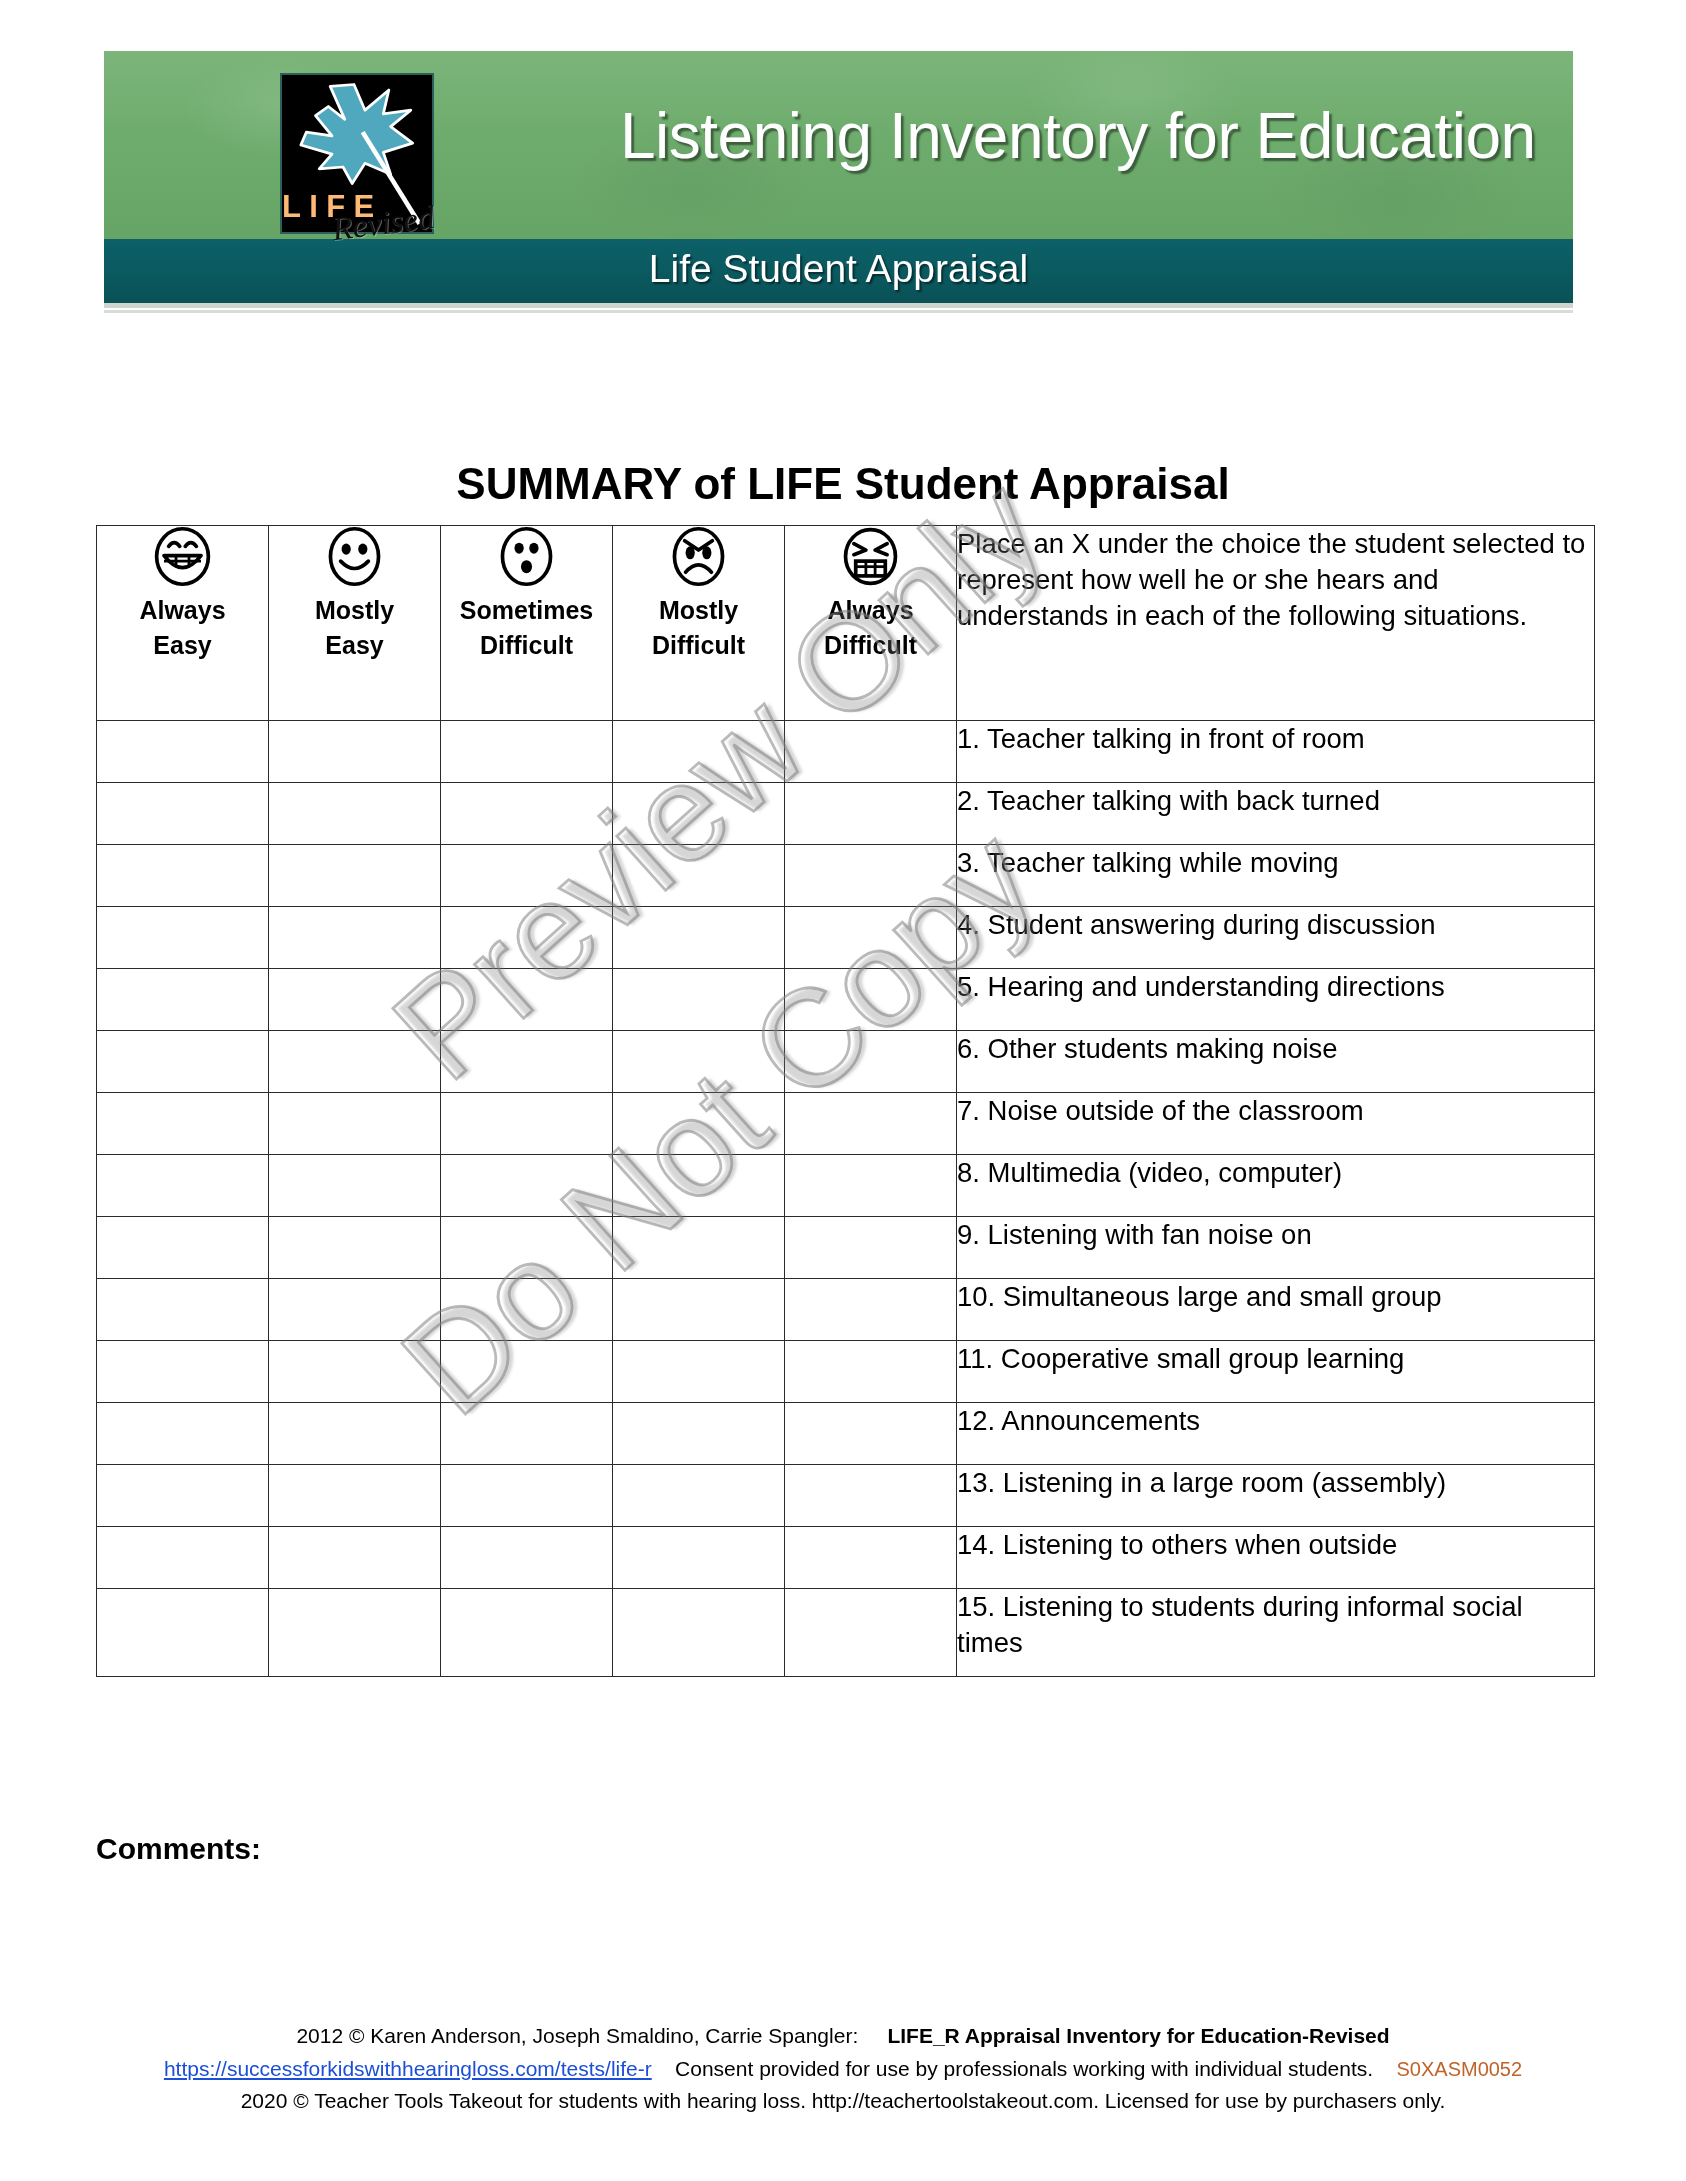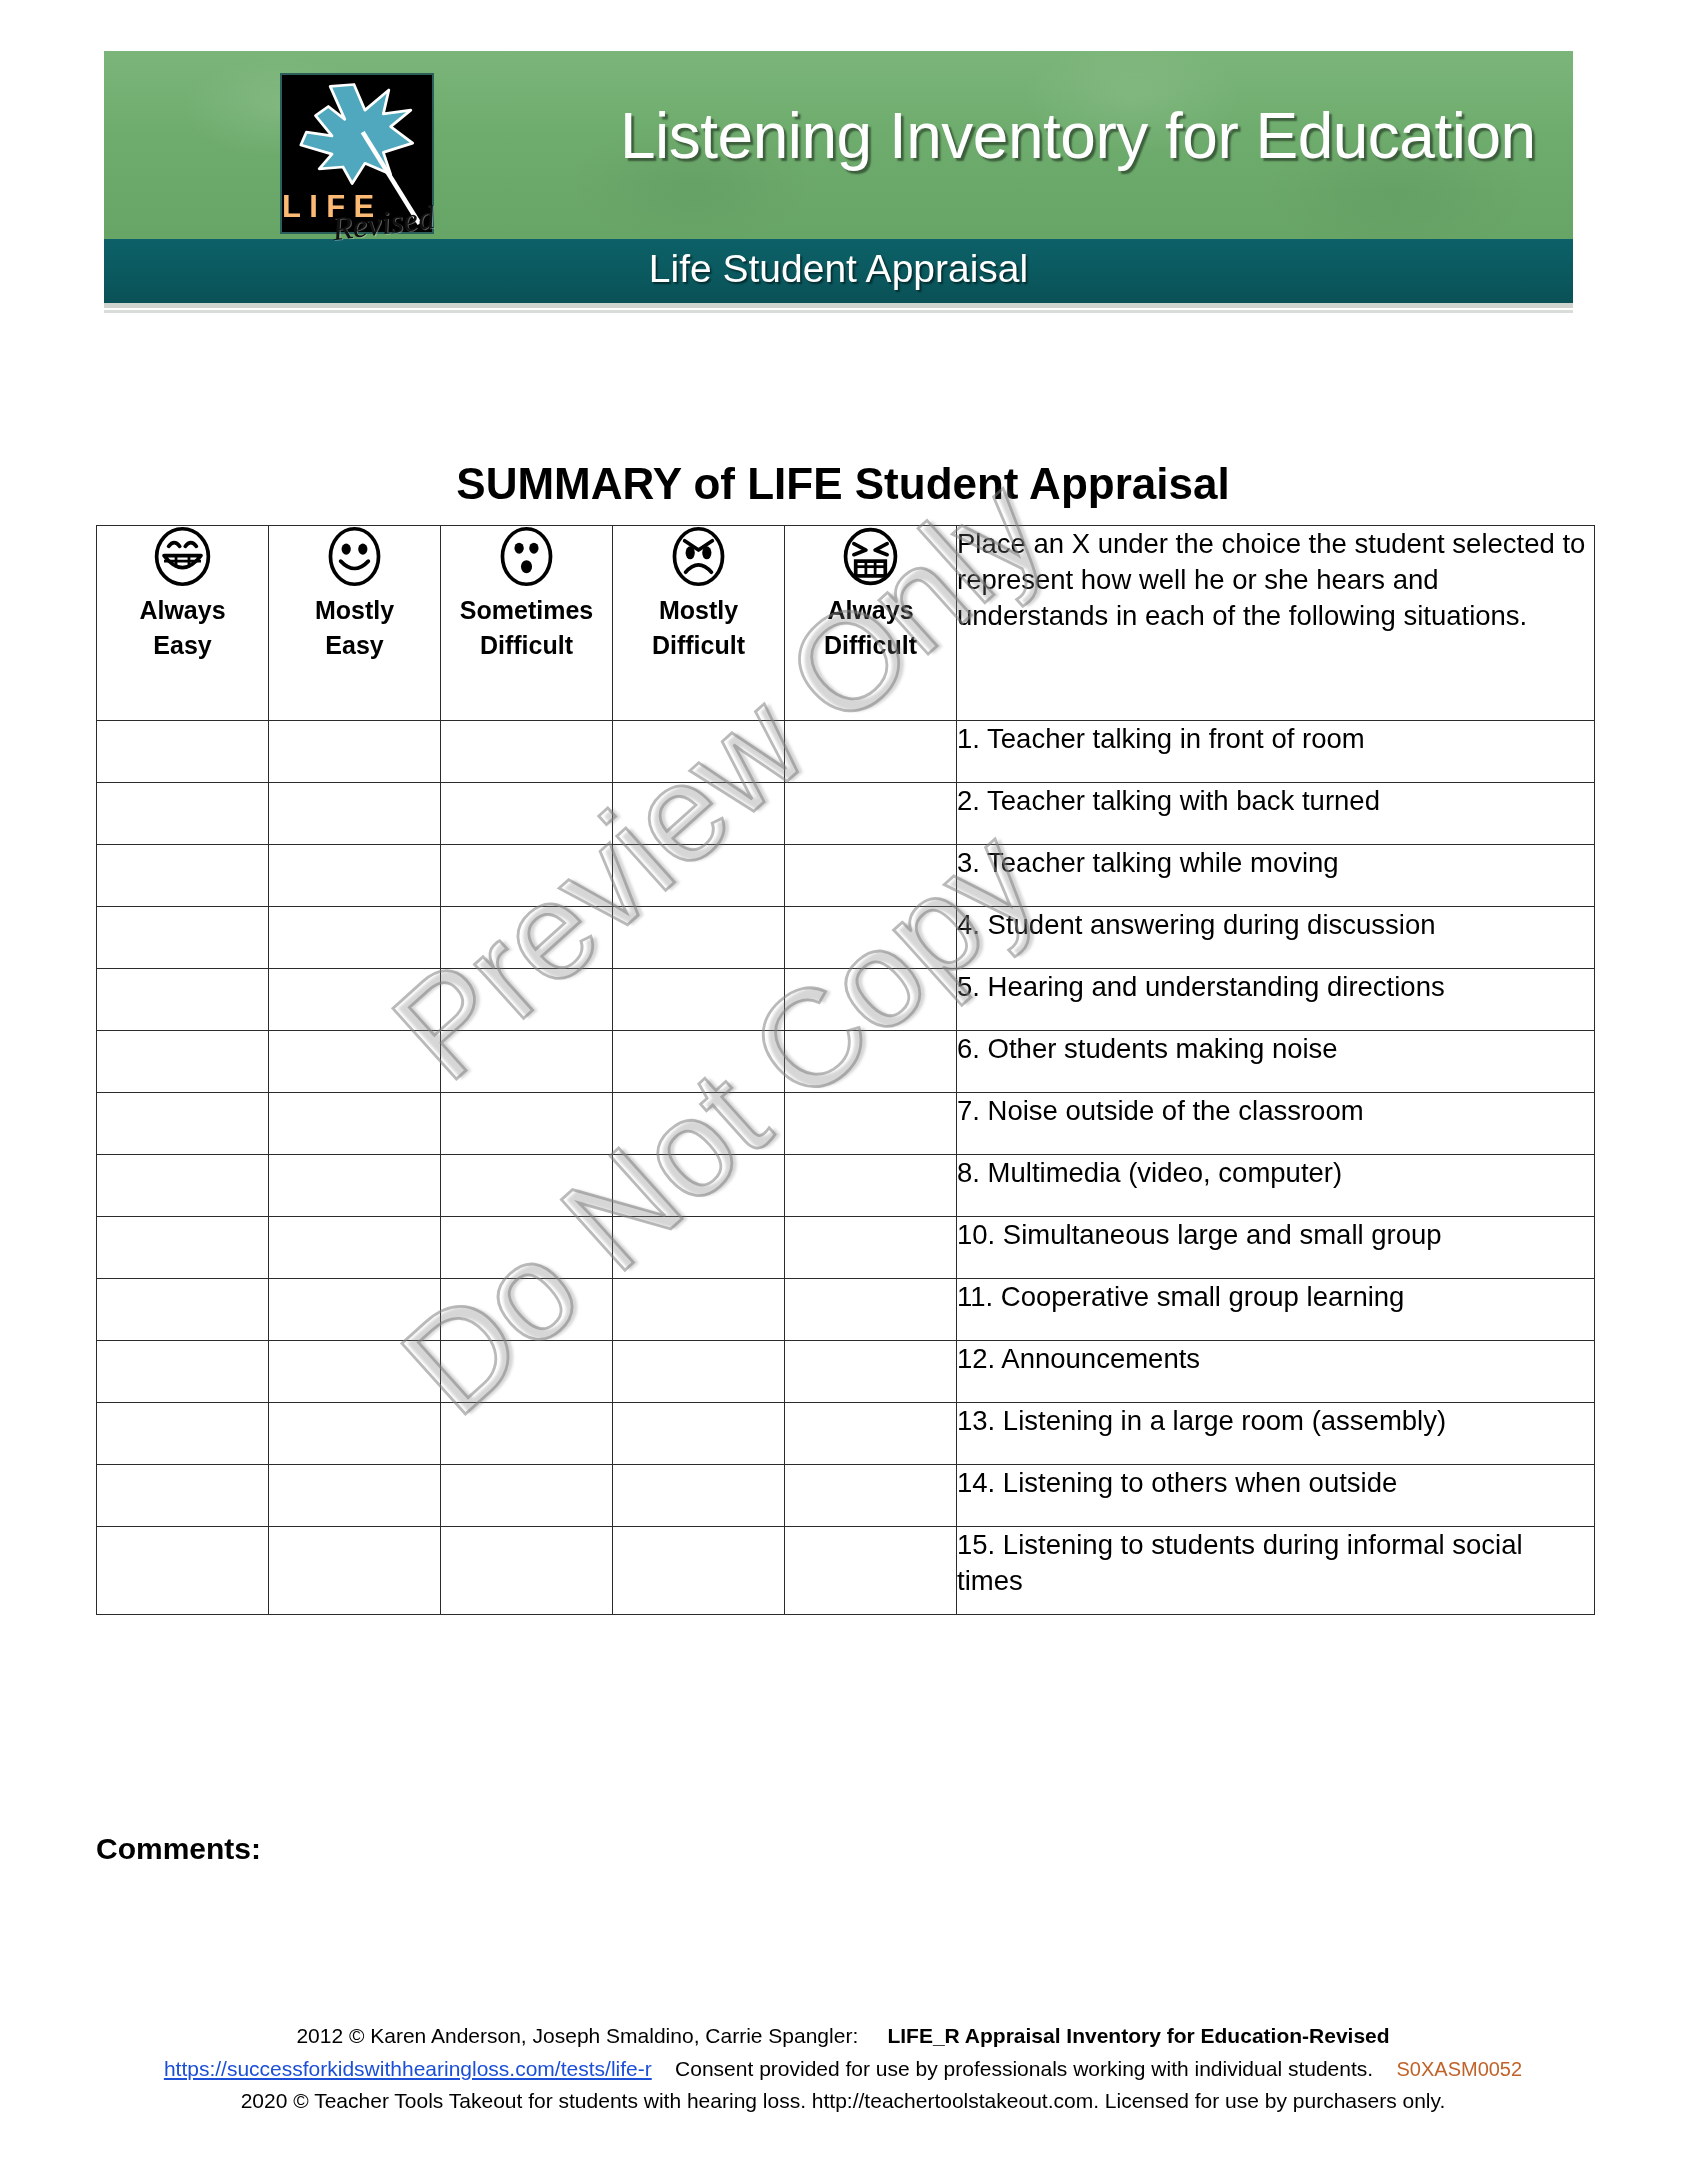--- a/index.html
+++ b/index.html
@@ -387,20 +387,28 @@
           <td class="blank"></td>
           <td class="blank"></td>
           <td class="item">8. Multimedia (video, computer)</td>
         </tr>
         <tr>
           <td class="blank"></td>
           <td class="blank"></td>
           <td class="blank"></td>
           <td class="blank"></td>
           <td class="blank"></td>
+          <td class="item">9. Listening with fan noise on</td>
+        </tr>
+        <tr>
+          <td class="blank"></td>
+          <td class="blank"></td>
+          <td class="blank"></td>
+          <td class="blank"></td>
+          <td class="blank"></td>
           <td class="item">10. Simultaneous large and small group</td>
         </tr>
         <tr>
           <td class="blank"></td>
           <td class="blank"></td>
           <td class="blank"></td>
           <td class="blank"></td>
           <td class="blank"></td>
           <td class="item">11. Cooperative small group learning</td>
         </tr>

